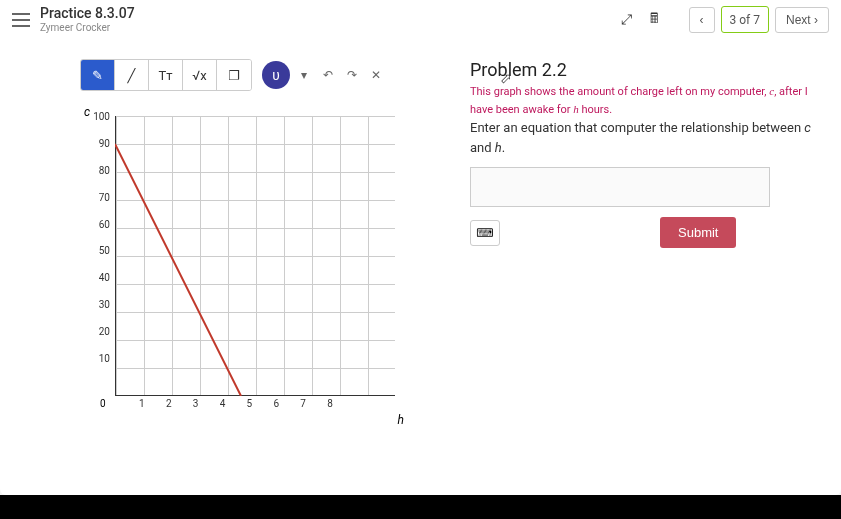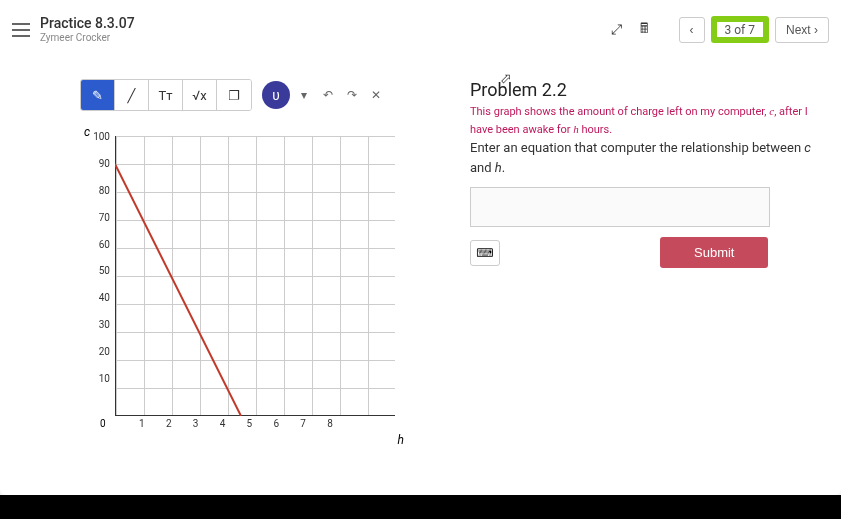--- a/index.html
+++ b/index.html
@@ -21,21 +21,21 @@
     overflow: hidden;
   }
   .bottom-bar {
     background: #000;
     height: 24px;
     width: 100%;
   }
   .header {
     display: flex;
     align-items: center;
-    padding: 16px 12px;
+    padding: 6px 12px;
     gap: 10px;
     background: #fff;
   }
   .hamburger {
     width: 18px; height: 14px;
     display: flex; flex-direction: column; justify-content: space-between;
     cursor: pointer;
   }
   .hamburger span { display:block; height:2px; background:#666; }
   .title-block { line-height: 1.1; }
@@ -49,21 +49,21 @@
     border: 1px solid #ccc;
     background: #fff;
     padding: 5px 10px;
     font-size: 12px;
     color: #555;
     border-radius: 3px;
     cursor: pointer;
   }
   .nav-count {
     font-size: 12px; color:#555; padding: 0 8px;
-    border: 6px solid #84cc16; border-radius:3px;
+    border: 1px solid #84cc16; border-radius:3px;
     height: 27px; display:flex; align-items:center;
   }
   .main {
     flex: 1;
     display: flex;
     padding: 20px 30px 20px 80px;
     gap: 30px;
   }
   .left {
     width: 360px;
@@ -139,21 +139,21 @@
   .answer-row { display:flex; align-items:center; gap: 160px; }
   .kbd-btn {
     width: 30px; height: 26px;
     border:1px solid #ccc; border-radius:3px;
     background:#fff; display:flex; align-items:center; justify-content:center;
     cursor:pointer; font-size:12px;
   }
   .submit-btn {
     background:#c54a5b; color:#fff;
     border:none; border-radius:3px;
-    padding: 8px 34px; font-size:13px;
+    padding: 8px 18px; font-size:13px;
     cursor:pointer;
   }
   .cursor-icon {
     position:absolute; top:70px; left:500px;
     font-size:14px; color:#333; pointer-events:none;
   }
 </style>
 </head>
 <body>
 

